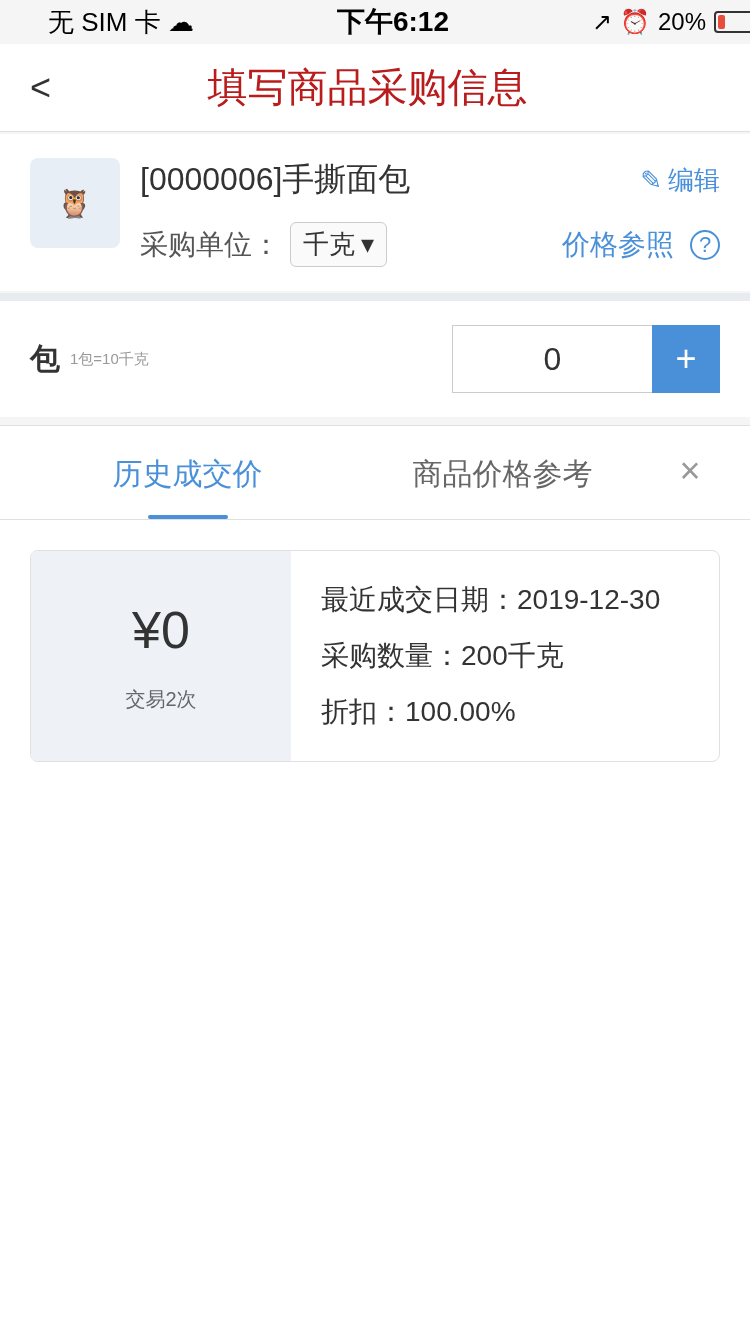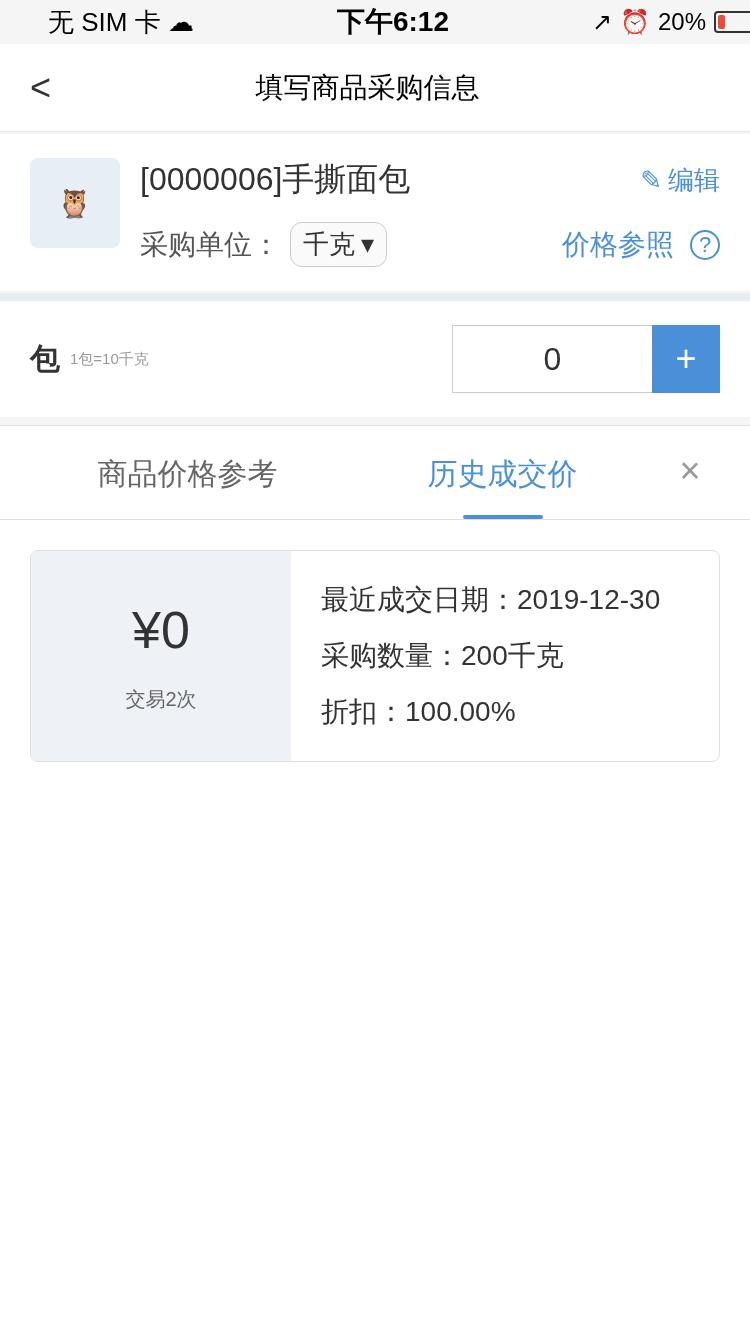--- a/index.html
+++ b/index.html
@@ -66,23 +66,23 @@
     }
     .back-btn {
       font-size: 36px;
       color: #333;
       cursor: pointer;
       padding-right: 20px;
     }
     .header-title {
       flex: 1;
       text-align: center;
-      font-size: 28px;
+      font-size: 40px;
       font-weight: 500;
-      color: #000000;
+      color: #b91c1c;
       margin-right: 56px;
     }
 
     
     .product-section {
       background: #fff;
       padding: 24px 30px 24px 30px;
       margin-top: 2px;
     }
     .product-row {
@@ -133,21 +133,21 @@
       display: flex;
       align-items: center;
       gap: 10px;
       font-size: 28px;
       color: #555;
     }
     .unit-selector {
       display: flex;
       align-items: center;
       border: 1px solid #ccc;
-      border-radius: 12px;
+      border-radius: 6px;
       padding: 4px 12px;
       font-size: 26px;
       color: #333;
       background: #fafafa;
       cursor: pointer;
       gap: 6px;
     }
     .price-ref {
       font-size: 28px;
       color: #4a90d9;
@@ -376,22 +376,22 @@
     </div>
     <div class="quantity-input-wrap">
       <input class="quantity-input" type="text" value="0" style="">
       <div class="plus-btn">+</div>
     </div>
   </div>
 </div>
 
 <div class="tab-section">
   <div class="tab-bar">
+    <div class="tab-item active">历史成交价</div>
     <div class="tab-item">商品价格参考</div>
-    <div class="tab-item active">历史成交价</div>
     <div class="tab-close">×</div>
   </div>
 
   <div class="card-area">
     <div class="price-card">
       <div class="price-card-left">
         <div class="price-amount">¥0</div>
         <div class="price-times">交易2次</div>
       </div>
       <div class="price-card-right">

